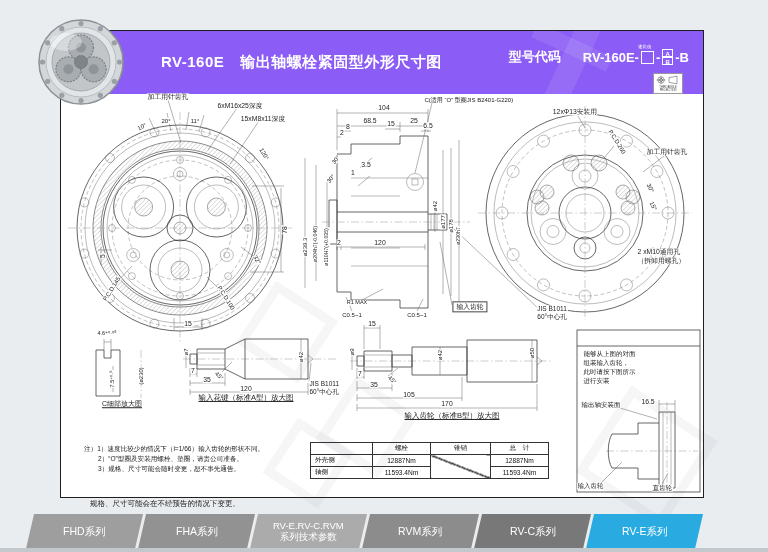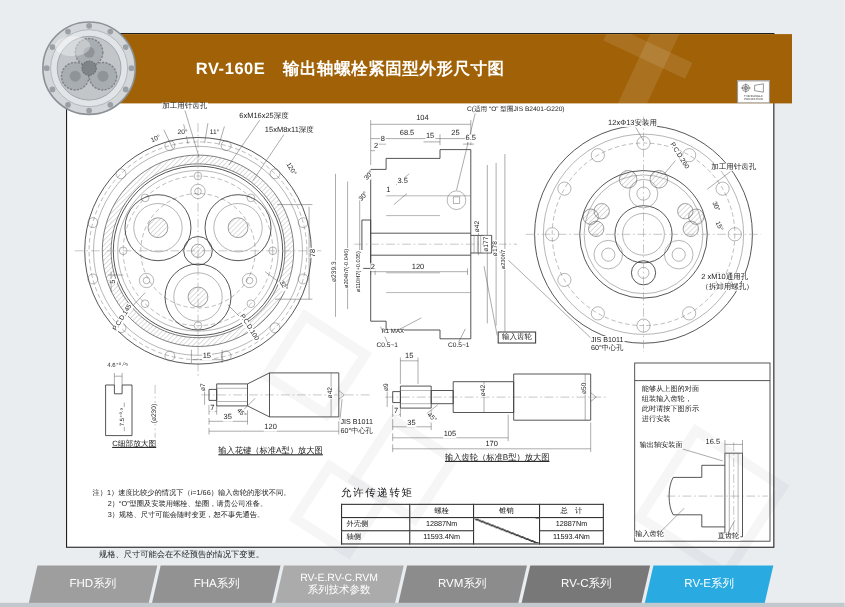--- a/index.html
+++ b/index.html
@@ -1,21 +1,21 @@
 <!DOCTYPE html>
 <html><head>
 <meta charset="utf-8">
 <style>
   html,body{margin:0;padding:0}
   .page{position:relative;width:768px;height:552px;background:#e9edf0;overflow:hidden;
         font-family:"Liberation Sans","DejaVu Sans",sans-serif;}
   
   .sheet{position:absolute;left:60px;top:30px;width:644px;height:468px;background:#fff;
          border:1.2px solid #1f1f1f;box-sizing:border-box}
-  .band{position:absolute;left:17px;top:0;width:100%;height:63px;background:#a16207;overflow:hidden}
+  .band{position:absolute;left:0;top:0;width:100%;height:63px;background:#8b5cf6;overflow:hidden}
   .band-title{position:absolute;left:100px;top:22px;color:#fff;font-size:15px;font-weight:bold;white-space:nowrap;letter-spacing:0.5px}
   .band-title .t2{margin-left:16px}
   .codewrap{position:absolute;right:14px;top:15px;height:22px;color:#fff;display:flex;align-items:center;
             font-size:13px;font-weight:bold;white-space:nowrap}
   .codewrap .cl{margin-right:22px}
   .slot{width:11px;height:11px;border:1px solid #fff;display:inline-block;margin:0 2px;position:relative}
   .hint{position:absolute;left:-4px;top:-8px;font-size:4.5px;font-weight:normal;color:#fff;letter-spacing:0}
   .ab{display:inline-flex;flex-direction:column;margin:0 2px}
   .ab b{display:block;width:11px;height:8px;line-height:8px;border:0.8px solid #fff;font-size:6px;
         text-align:center;font-weight:bold;box-sizing:border-box}
@@ -64,20 +64,33 @@
 <body>
 
 <div class="page">
 
   <div class="sheet">
     <div class="band">
       <div class="wmT" style="left:498px;top:-10px;width:24px;height:90px"></div>
       <div class="wmT" style="left:470px;top:8px;width:82px;height:16px"></div>
       <div class="band-title">
         <span>RV-160E</span><span class="t2">输出轴螺栓紧固型外形尺寸图</span>
+      </div>
+      <div class="codewrap">
+        <span class="cl">型号代码</span>
+        <span>RV-160E-</span>
+        <span class="slot">
+          <span class="hint">速比值</span>
+        </span>
+        <span>-</span>
+        <span class="ab">
+          <b>A</b>
+          <b>B</b>
+        </span>
+        <span>-B</span>
       </div>
       <div class="proj">
         <svg width="24" height="11" viewBox="0 0 24 11">
           <g fill="none" stroke="#444" stroke-width="0.5">
             <circle cx="5" cy="5" r="3.2"></circle>
               <circle cx="5" cy="5" r="1.6"></circle>
             <line x1="0.5" y1="5" x2="9.5" y2="5"></line>
               <line x1="5" y1="0.8" x2="5" y2="9.2"></line>
             <path d="M13,2.6 L21,1.2 V8.8 L13,7.4 Z"></path>
           </g>
@@ -327,21 +340,21 @@
       <span class="dim" style="left: 141px; top: 376px; font-size: 6px; transform: translate(-50%, -50%) rotate(-90deg);">(ø230)</span>
       <span class="dim ul" style="left: 122px; top: 404px; font-size: 7px; transform: translate(-50%, -50%);">C细部放大图</span>
       <span class="dim" style="left: 186px; top: 352px; font-size: 6px; transform: translate(-50%, -50%) rotate(-90deg);">ø7</span>
       <span class="dim" style="left: 301px; top: 357px; font-size: 6px; transform: translate(-50%, -50%) rotate(-90deg);">ø42</span>
       <span class="dim" style="left: 193px; top: 371px; transform: translate(-50%, -50%);">7</span>
       <span class="dim" style="left: 207px; top: 380px; transform: translate(-50%, -50%);">35</span>
       <span class="dim" style="left: 219px; top: 376px; font-size: 6px; transform: translate(-50%, -50%) rotate(45deg);">45°</span>
       <span class="dim" style="left: 246px; top: 389px; transform: translate(-50%, -50%);">120</span>
       <span class="dim" style="left: 309px; top: 384px; font-size: 6.5px; transform: translate(0px, -50%);">JIS B1011</span>
       <span class="dim" style="left: 309px; top: 392px; font-size: 6.5px; transform: translate(0px, -50%);">60°中心孔</span>
-      <span class="dim ul" style="left: 246px; top: 410px; font-size: 7.5px; transform: translate(-50%, -50%);">输入花键（标准A型）放大图</span>
+      <span class="dim ul" style="left: 246px; top: 398px; font-size: 7.5px; transform: translate(-50%, -50%);">输入花键（标准A型）放大图</span>
       <span class="dim" style="left: 372px; top: 324px; transform: translate(-50%, -50%);">15</span>
       <span class="dim" style="left: 352px; top: 352px; font-size: 6px; transform: translate(-50%, -50%) rotate(-90deg);">ø9</span>
       <span class="dim" style="left: 440px; top: 355px; font-size: 6px; transform: translate(-50%, -50%) rotate(-90deg);">ø42</span>
       <span class="dim" style="left: 532px; top: 353px; font-size: 6px; transform: translate(-50%, -50%) rotate(-90deg);">ø50</span>
       <span class="dim" style="left: 360px; top: 374px; transform: translate(-50%, -50%);">7</span>
       <span class="dim" style="left: 374px; top: 385px; transform: translate(-50%, -50%);">35</span>
       <span class="dim" style="left: 392px; top: 380px; font-size: 6px; transform: translate(-50%, -50%) rotate(45deg);">45°</span>
       <span class="dim" style="left: 409px; top: 395px; transform: translate(-50%, -50%);">105</span>
       <span class="dim" style="left: 447px; top: 404px; transform: translate(-50%, -50%);">170</span>
       <span class="dim ul" style="left: 452px; top: 416px; font-size: 7.5px; transform: translate(-50%, -50%);">输入齿轮（标准B型）放大图</span>
@@ -387,21 +400,20 @@
     <ellipse cx="42" cy="26" rx="16" ry="9" fill="#ffffff" opacity="0.35"></ellipse>
   </svg>
 
   <div class="notes" id="notes">
       <div>注）1）速度比较少的情况下（i=1/66）输入齿轮的形状不同。</div>
       <div class="ind">2）“O”型圈及安装用螺栓、垫圈，请贵公司准备。</div>
       <div class="ind">3）规格、尺寸可能会随时变更，恕不事先通告。</div>
     </div>
 
   <div class="torque">
-    <div class="torque-title">允许传递转矩</div>
     <table class="tq">
       <colgroup>
           <col style="width:62px">
           <col style="width:58px">
           <col style="width:60px">
           <col style="width:58px">
         </colgroup>
       <tbody>
           <tr>
         <th></th>

